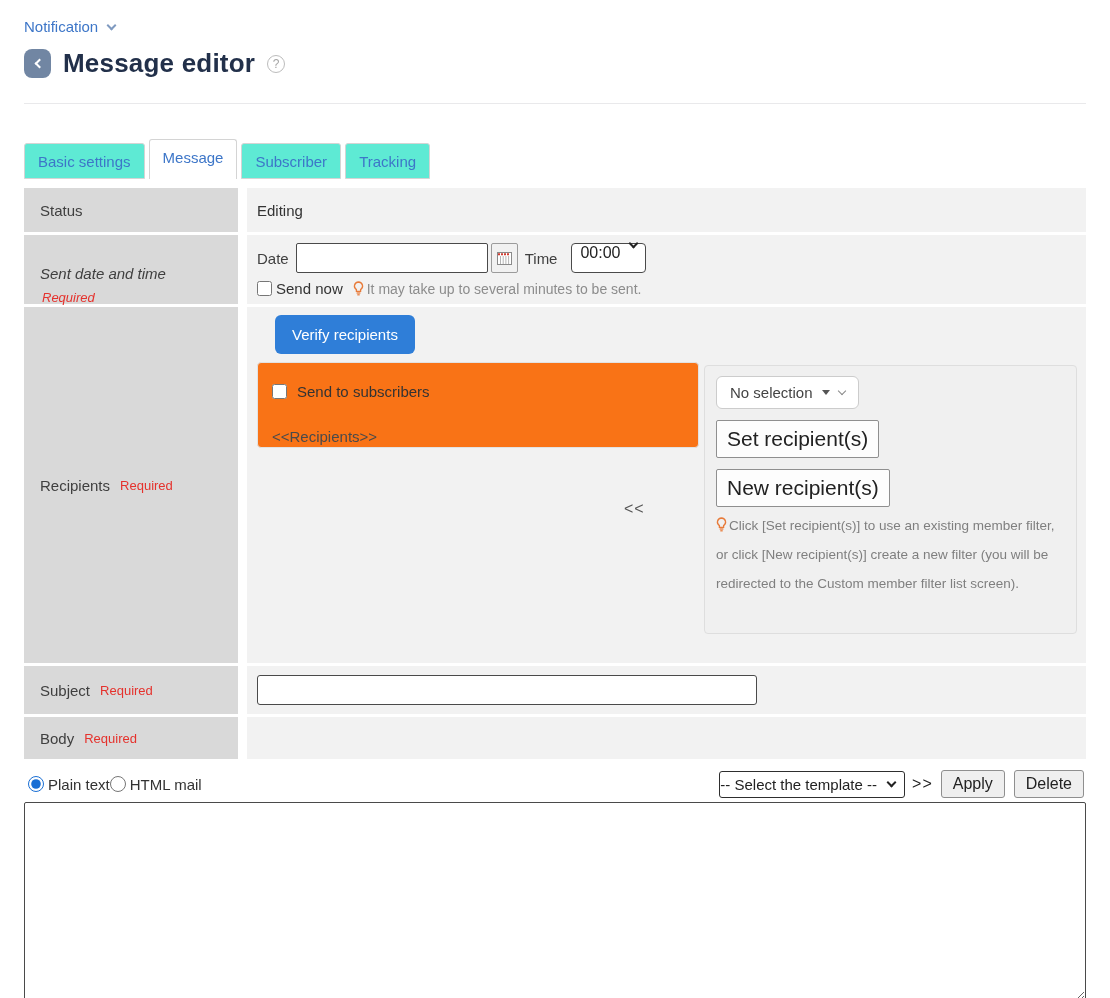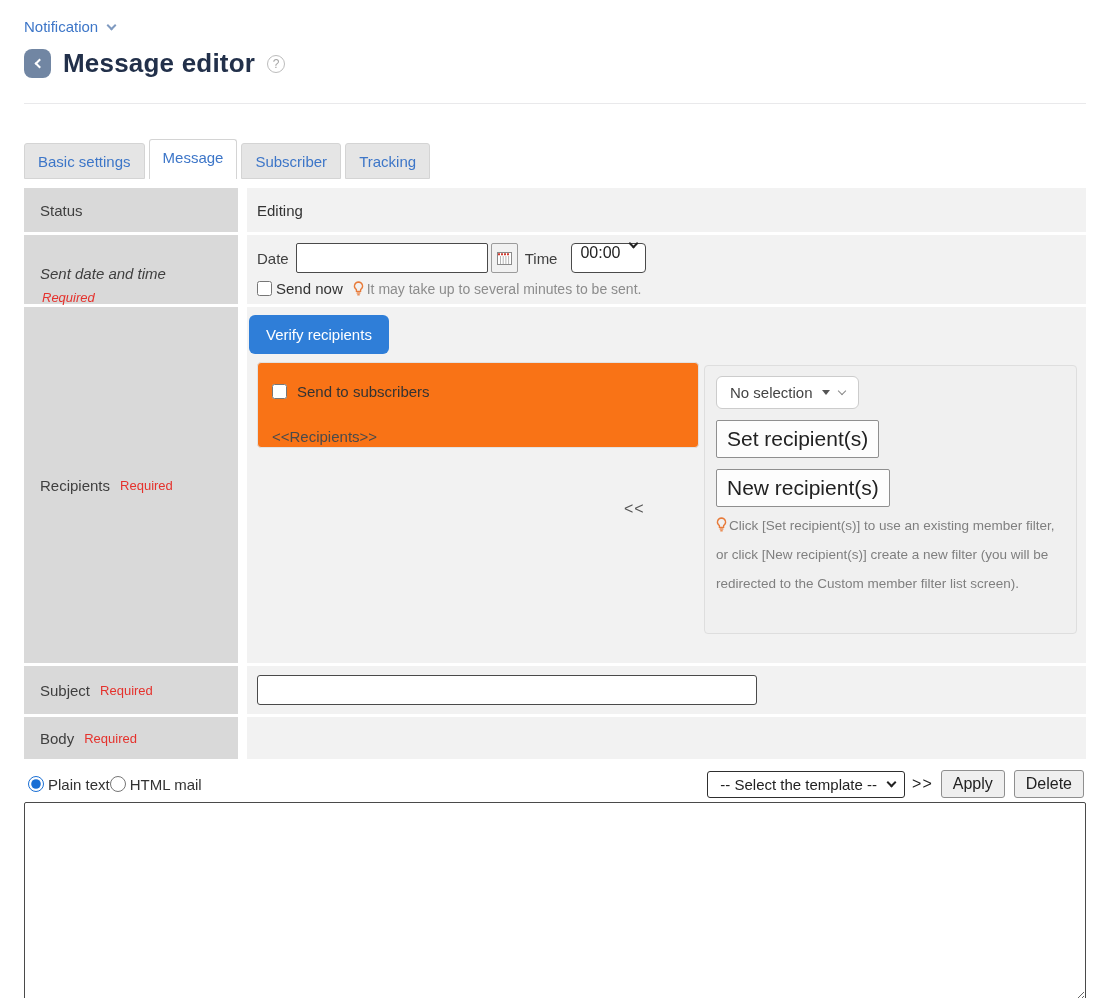--- a/index.html
+++ b/index.html
@@ -19,21 +19,21 @@
   .chev-down { transform:rotate(45deg); margin:-2px 0 0 10px; }
   .title-row { display:flex; align-items:center; margin-top:13px; }
   .back-btn { width:27px; height:29px; border:none; border-radius:8px; background:#7186a3; display:flex; align-items:center; justify-content:center; cursor:pointer; padding:0; }
   .chev-left { border-color:#fff; transform:rotate(135deg); margin-left:3px; border-width:2px; }
   .page-title { font-size:26px; font-weight:700; color:#22304a; margin:0 0 0 12px; letter-spacing:.2px; }
   .help-icon { width:18px; height:18px; border-radius:50%; border:1px solid #bcbcbc; color:#a5a5a5; font-size:12px; display:flex; align-items:center; justify-content:center; margin-left:12px; cursor:pointer; }
   .divider { height:1px; background:#e9e9eb; margin-top:24px; }
 
   
   .tabs { display:flex; gap:4px; align-items:flex-end; margin-top:35px; }
-  .tab { padding:10px 13px 9px; font-size:15px; color:#3d76c8; background:#e5e5e5; border:1px solid #d4d4d4; border-radius:3px 3px 0 0; line-height:1; cursor:pointer; }
+  .tab { padding:10px 13px 9px; font-size:15px; color:#3d76c8; background:#5eead4; border:1px solid #d4d4d4; border-radius:3px 3px 0 0; line-height:1; cursor:pointer; }
   .tab.active { background:#fff; border-bottom:none; padding-bottom:14px; }
 
   
   .ftable { margin-top:9px; }
   .frow { display:flex; margin-bottom:3px; }
   .flabel { width:214px; min-width:214px; background:#d9d9d9; margin-right:9px; padding-left:16px; display:flex; align-items:center; gap:10px; font-size:15px; color:#3f3f3f; }
   .flabel.top { display:block; padding-top:30px;font-style:italic; }
   .req { color:#e5322d; font-size:13px; }
   .flabel.top .req { display:block; margin-top:8px; margin-left:2px; }
   .fvalue { flex:1; background:#f2f2f2; position:relative; font-size:15px; color:#333; }
@@ -51,21 +51,21 @@
   .field-label { margin-right:7px; color:#3f3f3f; }
   .date-input { width:192px; height:30px; border:1px solid #4a4a4a; border-radius:2px; background:#fff; padding:0 6px; font:inherit; }
   .cal-btn { width:27px; height:30px; margin-left:3px; background:#f1f1f1; border:1px solid #9b9b9b; border-radius:2px; display:flex; align-items:center; justify-content:center; padding:0; cursor:pointer; }
   .time-select { display:inline-flex; gap:9px; border:1px solid #4a4a4a; border-radius:4px; background:#fff; padding:0 8px; height:30px; margin-left:7px; font-size:16px; color:#222; cursor:pointer; }
   .chev-bold { width:7px; height:7px; border-right:2.5px solid #222; border-bottom:2.5px solid #222; transform:rotate(45deg); display:inline-block; margin-top:-4px; }
   .sendnow-row { display:flex; align-items:center; margin-top:7px; }
   input[type=checkbox] { width:15px; height:15px; margin:0 4px 0 0; }
   .bulb { margin:0 3px 0 10px; flex:none; }
   .hint-text { color:#8c8c8c; font-size:14px; }
 
-  .verify-btn { position:absolute; top:8px; left:2px; background:#2f7ed8; color:#fff; border:none; border-radius:6px; padding:11px 17px; font-size:15px; font-family:inherit; cursor:pointer; }
+  .verify-btn { position:absolute; top:8px; left:28px; background:#2f7ed8; color:#fff; border:none; border-radius:6px; padding:11px 17px; font-size:15px; font-family:inherit; cursor:pointer; }
   .subs-box { position:absolute; top:55px; left:10px; width:442px; height:86px; background:#f97316; border:1px solid #e2e2e2; border-radius:4px; padding:20px 14px 0; }
   .subs-check { display:flex; align-items:center; }
   .subs-check input { margin-right:10px; }
   .recipients-token { margin-top:28px; color:#4a4a4a; }
   .left-arrows { position:absolute; top:193px; left:377px; font-size:16px; color:#555; letter-spacing:1px; }
   .right-panel { position:absolute; top:58px; right:9px; width:373px; height:269px; background:#f0f0f0; border:1px solid #dedede; border-radius:4px; padding:10px 11px; }
   .no-selection-btn { display:inline-flex; align-items:center; gap:9px; background:#fff; border:1px solid #ccc; border-radius:6px; padding:7px 13px; font-size:15px; color:#444; cursor:pointer; }
   .caret-down { width:0; height:0; border-left:4px solid transparent; border-right:4px solid transparent; border-top:5px solid #555; display:inline-block; }
   .chev-sm { width:6px; height:6px; border-width:1.5px; border-color:#888; transform:rotate(45deg); margin-top:-3px; }
   .panel-btn { display:block; margin-top:11px; background:#fdfdfd; border:1px solid #8f8f8f; border-radius:2px; padding:6px 10px; font-size:21px; color:#222; font-family:inherit; cursor:pointer; }
@@ -73,21 +73,21 @@
 
   .row-subject .fvalue { padding:9px 0 0 10px; }
   .subject-input { width:500px; height:30px; border:1px solid #4a4a4a; border-radius:3px; background:#fff; padding:0 6px; font:inherit; }
 
   
   .editor-bar { display:flex; align-items:center; margin-top:11px; padding:0 2px 0 4px; }
   .radio-group { display:flex; align-items:center; color:#333; }
   input[type=radio] { width:16px; height:16px; accent-color:#1a6fd4; margin:0 4px 0 0; }
   .radio-html { margin-left:12px; }
   .template-controls { margin-left:auto; display:flex; align-items:center; }
-  .template-select { display:flex; align-items:center; gap:11px; border:1px solid #2e2e2e; border-radius:3px; background:#fff; padding:0 9px 0 12px; height:27px; font-size:15px; color:#222; cursor:pointer; }
+  .template-select { display:flex; align-items:center; gap:11px; border:1px solid #2e2e2e; border-radius:3px; background:#fff; padding:0 9px 0 0; height:27px; font-size:15px; color:#222; cursor:pointer; }
   .fwd-arrows { margin:0 8px 0 7px; font-size:16px; color:#222; letter-spacing:1px; }
   .bar-btn { background:#efefef; border:1px solid #8f8f8f; border-radius:3px; padding:4px 11px; font-size:16px; color:#222; font-family:inherit; cursor:pointer; }
   .bar-btn + .bar-btn { margin-left:9px; }
   .body-textarea { display:block; margin-top:4px; width:100%; height:199px; border:1px solid #4a4a4a; border-radius:2px; background:#fff; resize:vertical; font:inherit; padding:6px; }
 </style>
 </head>
 <body>
 
 <div class="page">
 

